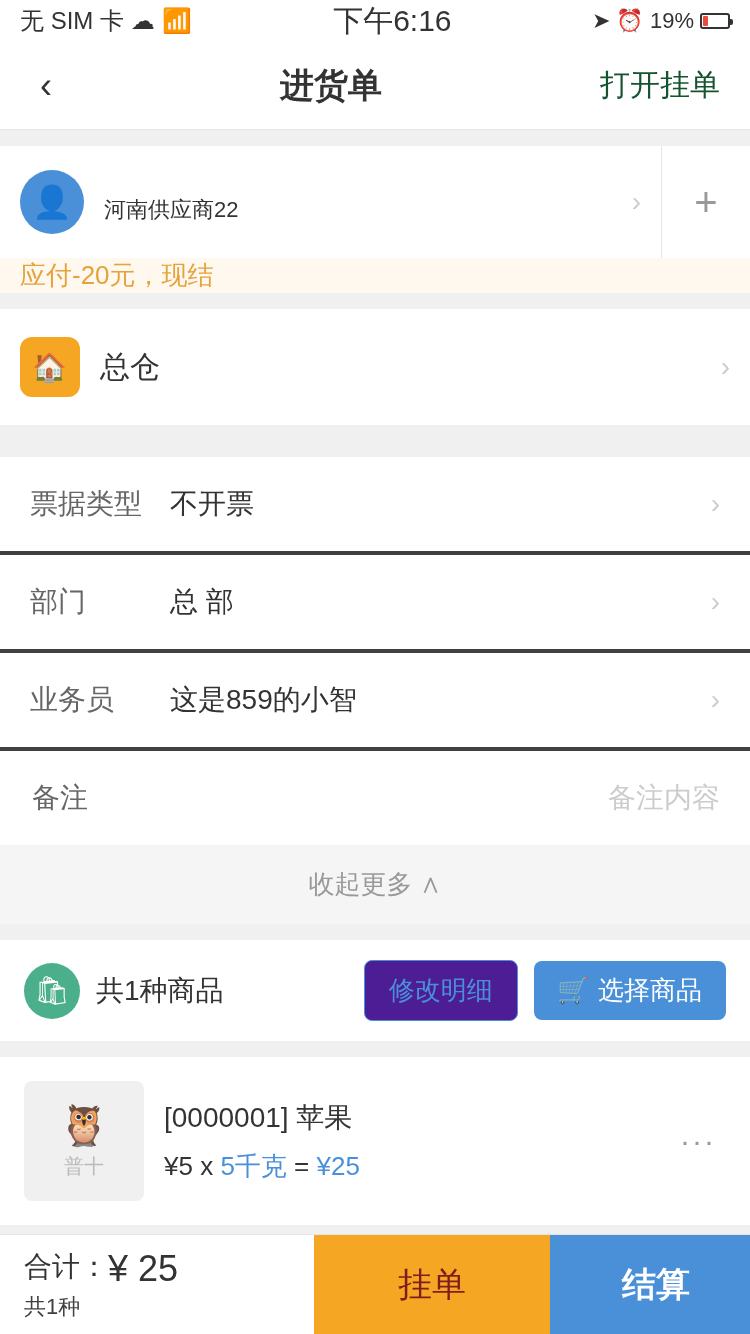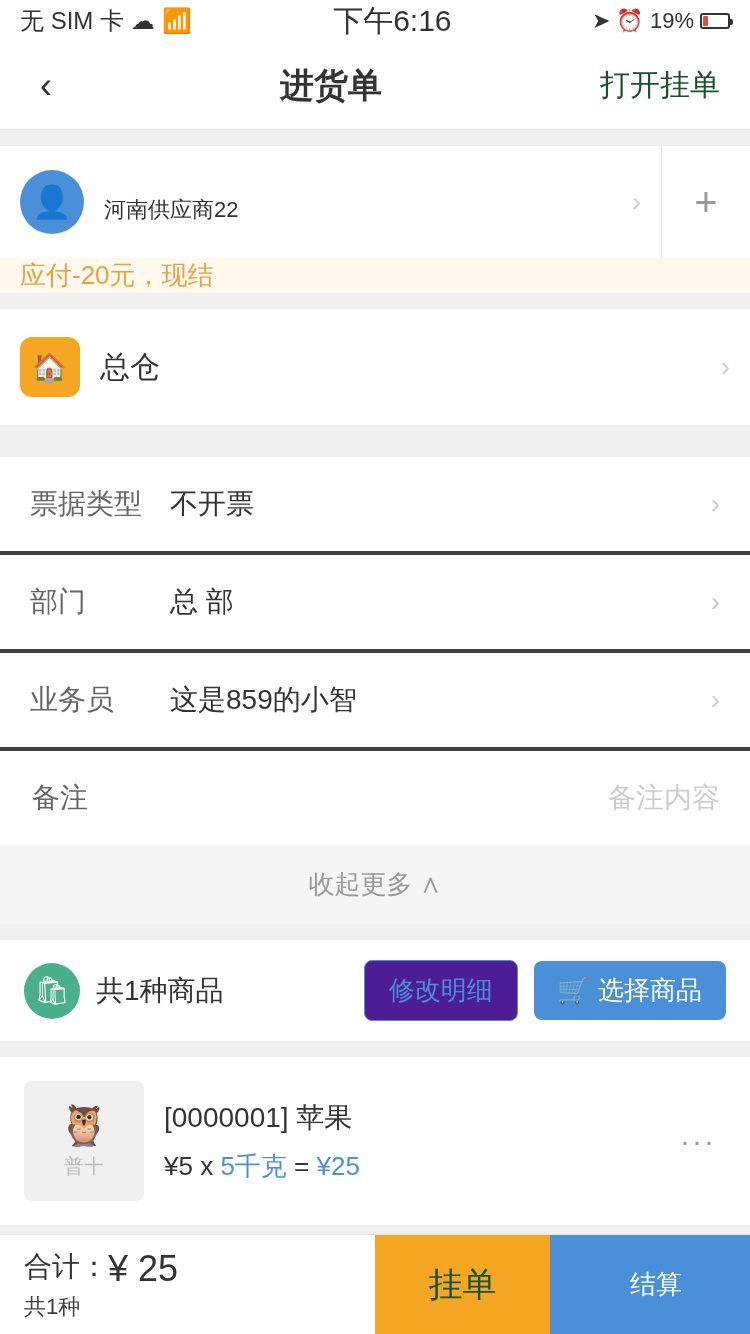--- a/index.html
+++ b/index.html
@@ -266,39 +266,39 @@
       flex: 1;
       display: flex;
       flex-direction: column;
       justify-content: center;
       padding: 0 24px;
     }
     .total-label { font-size: 28px; color: #333; }
     .total-amount { font-size: 36px; color: #333; font-weight: 500; }
     .total-count { font-size: 22px; color: #404040; margin-top: 2px; }
     .btn-hang {
-      width: 175px;
+      width: 236px;
       background: #F5A623;
-      color: #14532d;
+      color: #7f1d1d;
       display: flex;
       align-items: center;
       justify-content: center;
       font-size: 34px;
       font-weight: 500;
       cursor: pointer;
     }
     .btn-checkout {
       width: 200px;
       background: #4A90D9;
       color: #fff;
       display: flex;
       align-items: center;
       justify-content: center;
-      font-size: 26px;
-      font-weight: 400;
+      font-size: 34px;
+      font-weight: 700;
       cursor: pointer;
       padding-left: 12px;
     }
 
     
     .bottom-spacer { height: 120px; }
   </style>
 </head>
 <body>
 

